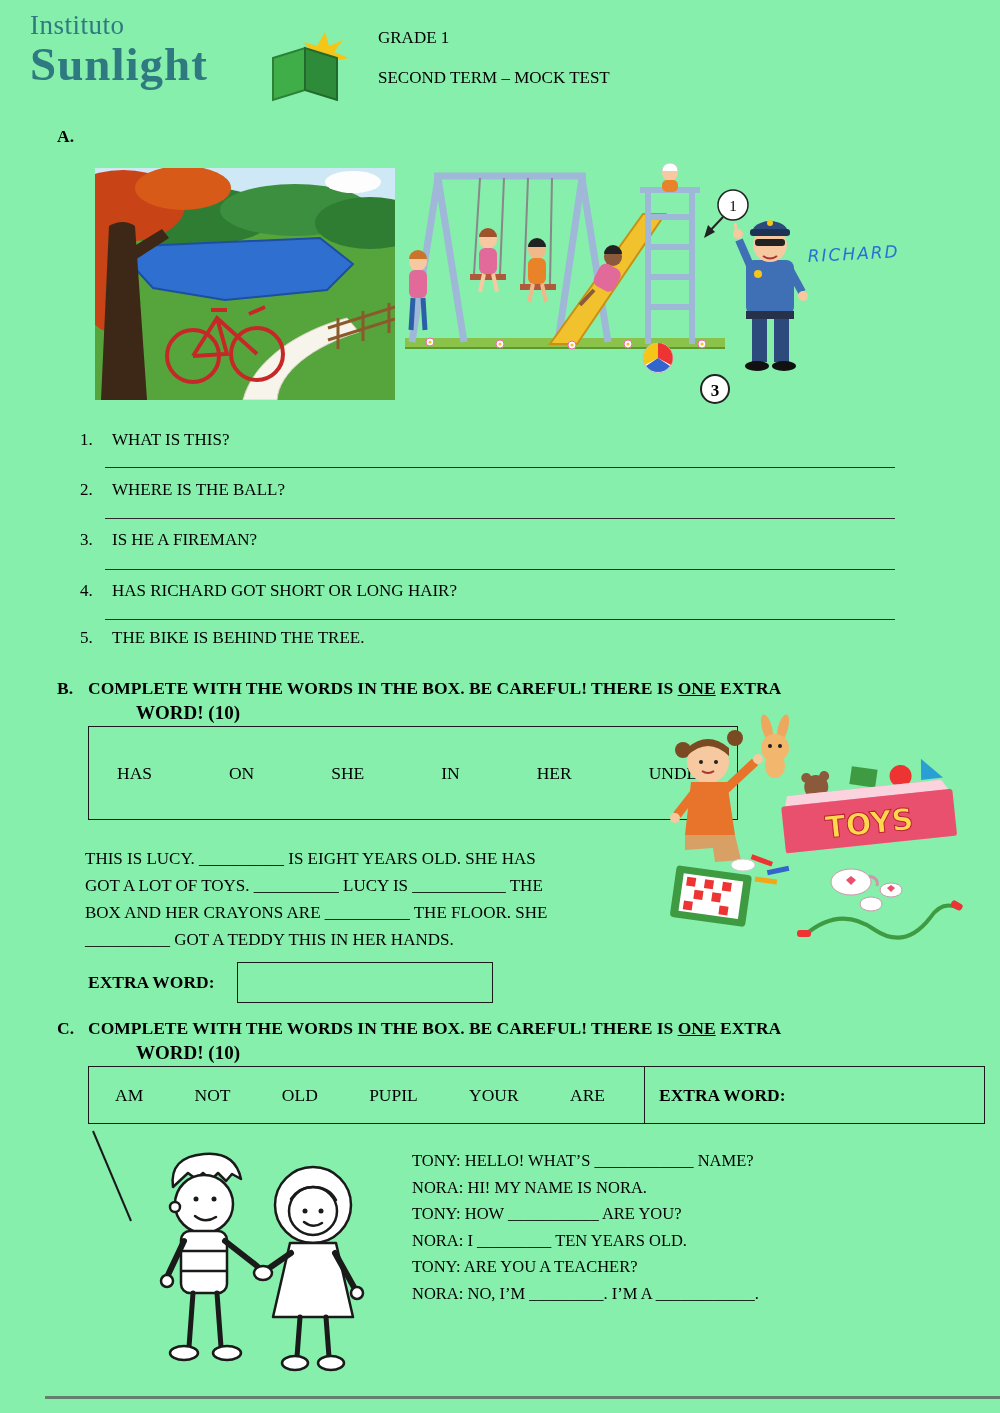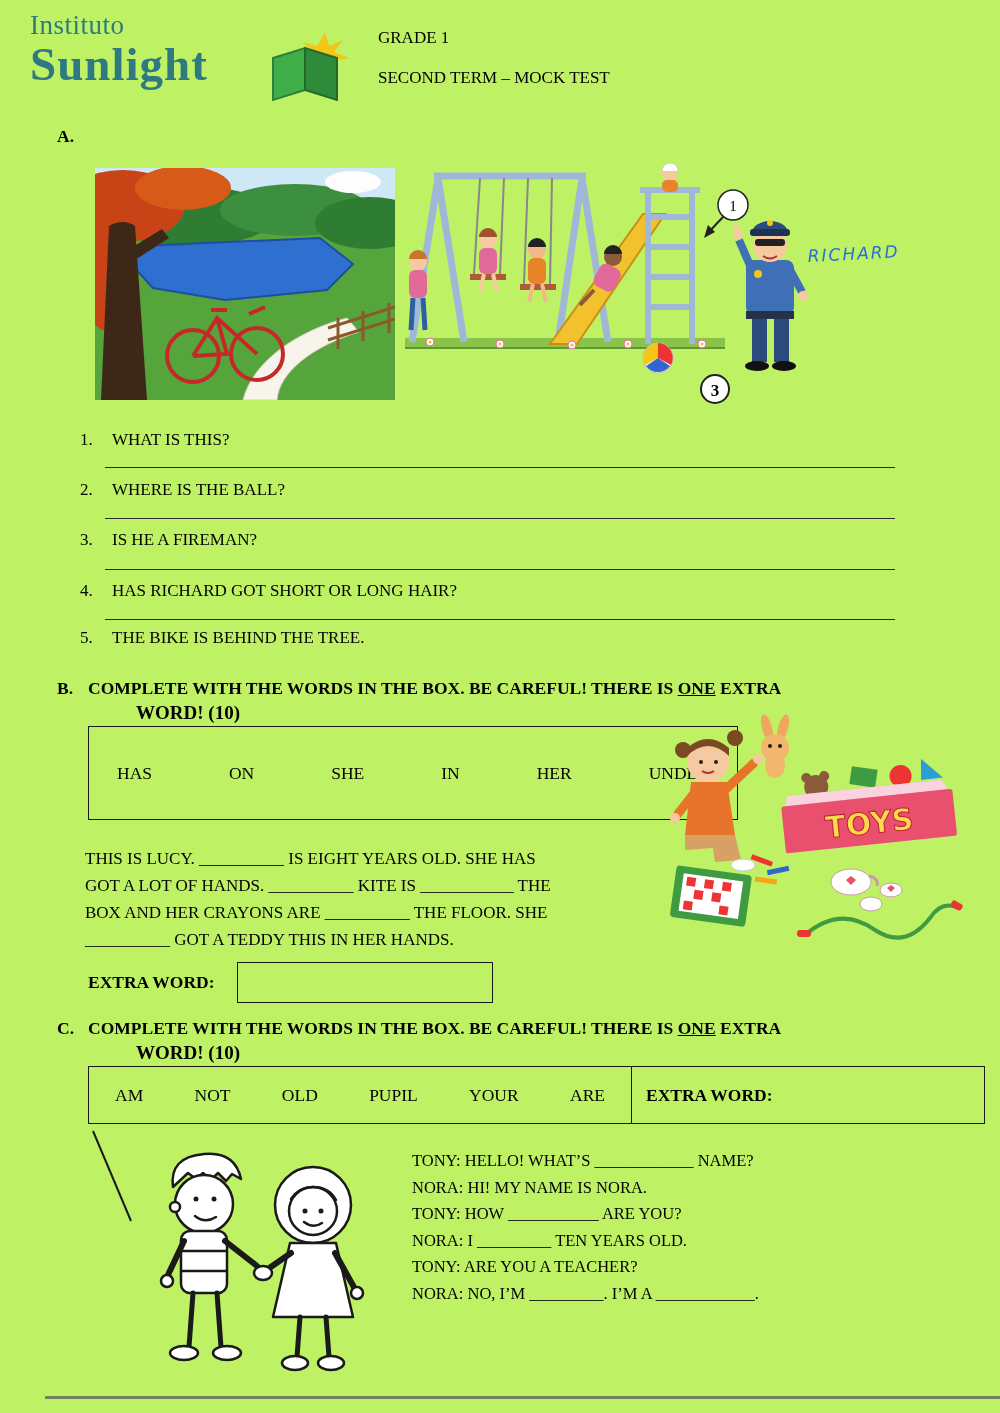--- a/index.html
+++ b/index.html
@@ -1,17 +1,17 @@
 <!DOCTYPE html>
 <html><head>
 <meta charset="utf-8">
 <style>
   * { margin:0; padding:0; box-sizing:border-box; }
   html,body { background:#fff; }
-  .page { position:relative; width:1000px; height:1413px; background:#bef264;
+  .page { position:relative; width:1000px; height:1413px; background:#86efac;
           font-family:"Liberation Serif", serif; color:#000; overflow:hidden; }
   .abs { position:absolute; }
   .logo1 { font-size:27px; color:#2f7a80; letter-spacing:.5px; }
   .logo2 { font-size:47px; font-weight:bold; color:#2f7a80; line-height:1; letter-spacing:1px;text-align:center; }
   .htext { font-size:17px;margin-top:16px; }
   .sec { display:flex; font-weight:bold; font-size:17.5px; }
   .sec .letter { width:31px; flex:none; }
   .secline2 { font-weight:bold; font-size:19px;margin-left:48px; }
   .q { display:flex; font-size:17px; }
   .q .num { width:32px; flex:none; }
@@ -314,35 +314,35 @@
     </g>
     <g>
       <path d="M150 225 q35 -30 70 -5 q30 20 55 -12 q12 -18 28 -10" stroke="#3f9b42" stroke-width="4" fill="none"></path>
       <rect x="142" y="220" width="14" height="7" rx="3" fill="#e33"></rect>
       <rect x="296" y="192" width="12" height="7" rx="3" fill="#e33" transform="rotate(30 302 195)"></rect>
     </g>
   </svg>
 
   <div class="abs para" style="left:85px; top:845px; width:570px;">
     <div>THIS IS LUCY. __________ IS EIGHT YEARS OLD. SHE HAS</div>
-    <div>GOT A LOT OF HANDS. __________ KITE IS ___________ THE</div>
+    <div>GOT A LOT OF TOYS. __________ LUCY IS ___________ THE</div>
     <div>BOX AND HER CRAYONS ARE __________ THE FLOOR. SHE</div>
     <div>__________ GOT A TEDDY THIS IN HER HANDS.</div>
   </div>
 
   <div class="abs bold" style="left:88px; top:972px; font-size:17.5px;">EXTRA WORD:</div>
   <div class="abs extrabox" style="left:237px; top:962px; width:256px; height:41px;"></div>
 
   <div class="abs sec" style="left:57px; top:1018px; width:900px;">
     <span class="letter">C.</span>
     <span><span>COMPLETE WITH THE WORDS IN THE BOX. BE CAREFUL! THERE IS </span><span class="u">ONE</span><span> EXTRA</span></span>
   </div>
   <div class="abs secline2" style="left:88px; top:1042px;">WORD! (10)</div>
 
-  <div class="abs wordbox" style="left:88px; top:1066px; width:897px; height:58px; padding:0;">
+  <div class="abs wordbox" style="left:88px; top:1066px; width:897px; height:58px; padding:0;gap:13px;">
     <div class="cbox-left">
       <div class="words" style="padding:0 26px;">
         <span>AM</span>
         <span>NOT</span>
         <span>OLD</span>
         <span>PUPIL</span>
         <span>YOUR</span>
         <span>ARE</span>
       </div>
     </div>

